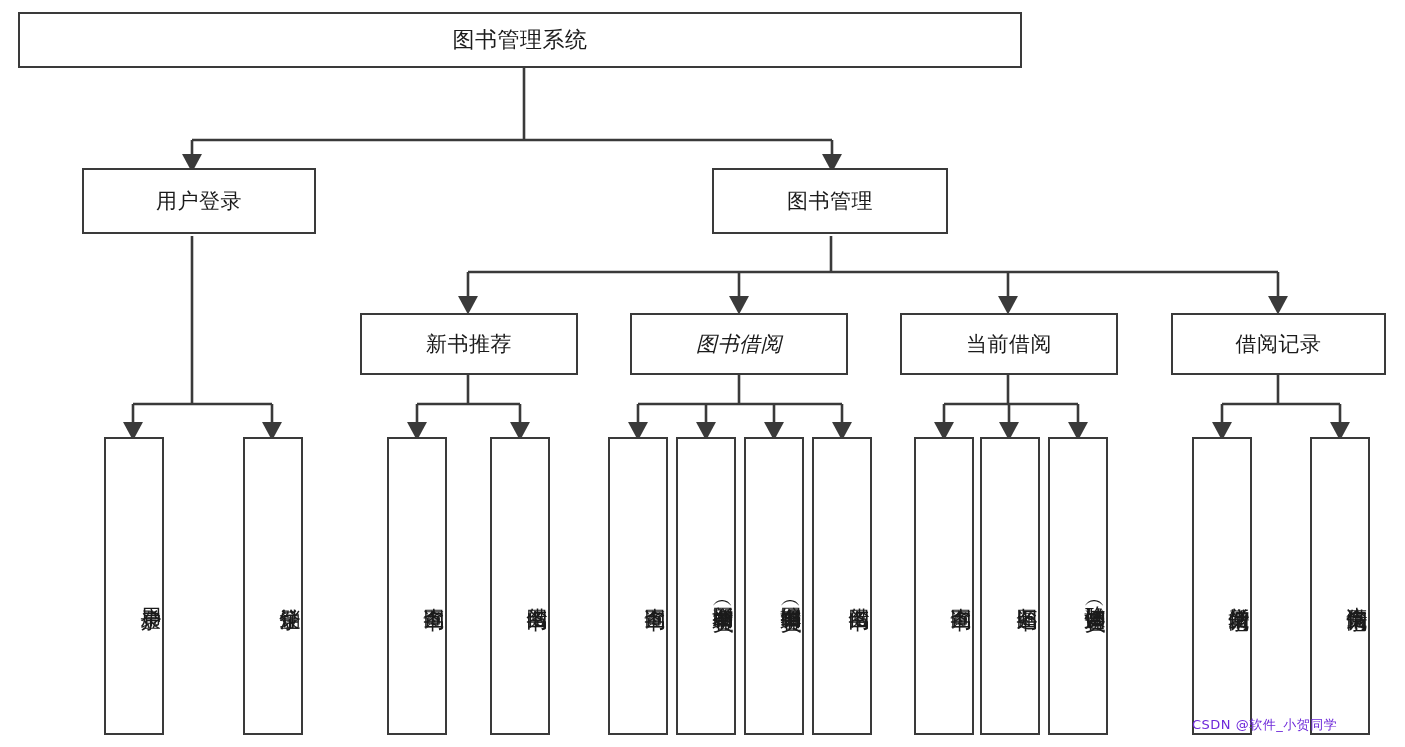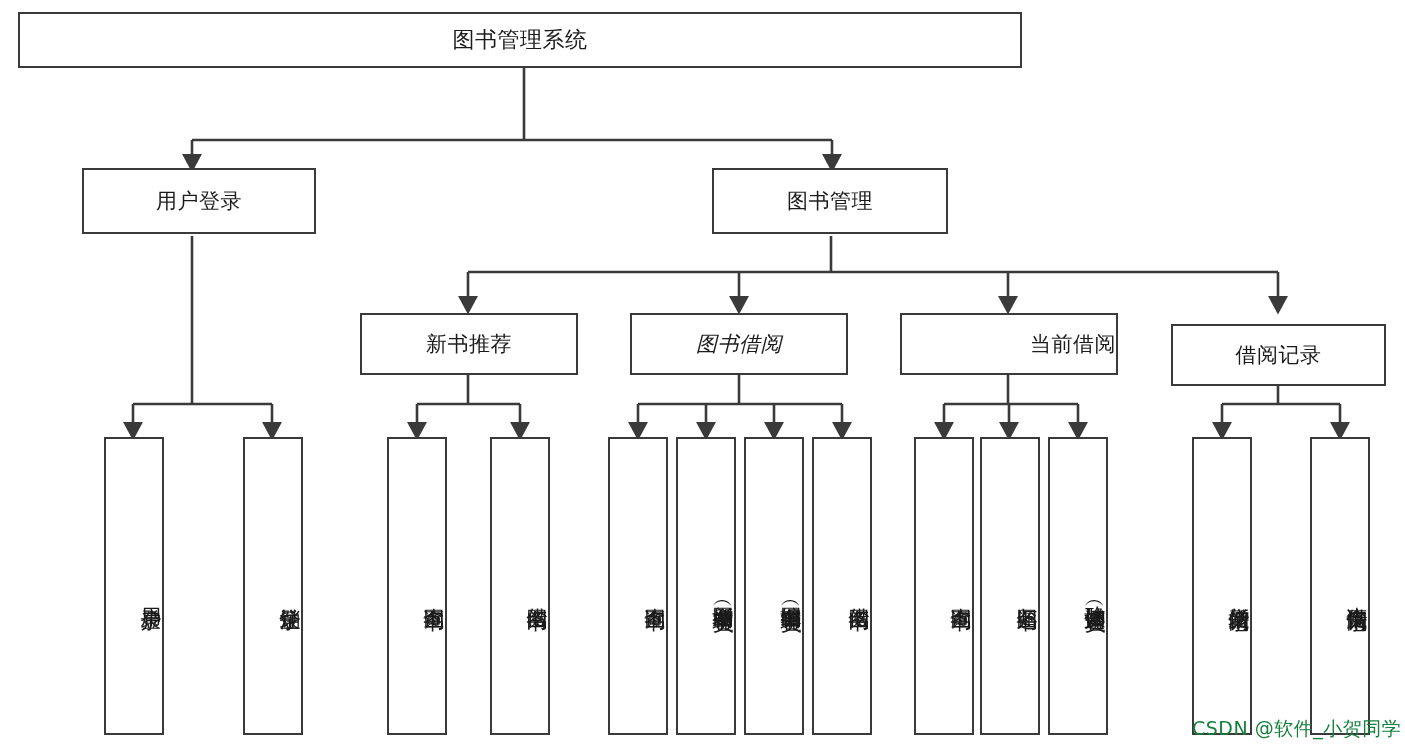--- a/index.html
+++ b/index.html
@@ -54,22 +54,22 @@
     line-height: 1.08;
     letter-spacing: 1px;
   }
   .node-v span {
     writing-mode: vertical-rl;
     text-orientation: upright;
     display: block;
   }
   .watermark {
     position: absolute;
-    font-size: 19px;
-    color: #15803d;
+    font-size: 13px;
+    color: #6d28d9;
     white-space: nowrap;
     letter-spacing: 0.5px;
   }
 </style>
 </head>
 <body>
 
 <div id="diagram-canvas">
 
   <svg id="connector-layer" viewBox="0 0 1405 747" width="1405" height="747" xmlns="http://www.w3.org/2000/svg">
@@ -136,25 +136,25 @@
   </div>
 
   <div class="node node-h" style="left:712px; top:168px; width:236px; height:66px;">
     <span>图书管理</span>
   </div>
 
   <div class="node node-h" style="left:630px; top:313px; width:218px; height:62px;font-style:italic;">
     <span>图书借阅</span>
   </div>
 
-  <div class="node node-h" style="left:900px; top:313px; width:218px; height:62px;justify-content:flex-end;">
+  <div class="node node-h" style="left:900px; top:313px; width:218px; height:62px;">
     <span>当前借阅</span>
   </div>
 
-  <div class="node node-h" style="left:1171px; top:313px; width:215px; height:62px;margin-top:11px;">
+  <div class="node node-h" style="left:1171px; top:313px; width:215px; height:62px;">
     <span>借阅记录</span>
   </div>
 
   <div class="node node-v" style="left:104px; top:437px; width:60px; height:298px;">
     <span>用户登录</span>
   </div>
 
   <div class="node node-v" style="left:243px; top:437px; width:60px; height:298px;">
     <span>注销登录</span>
   </div>

